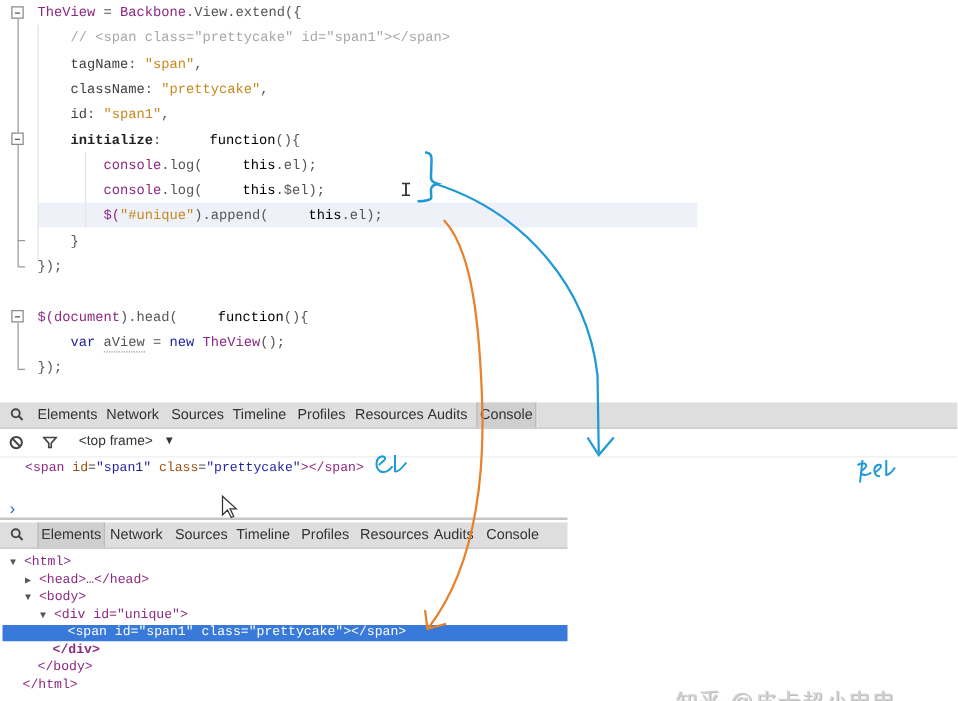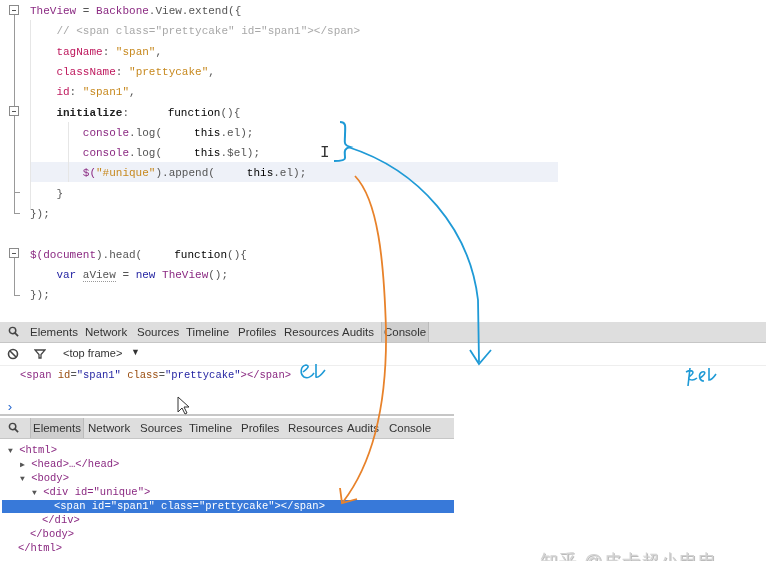--- a/index.html
+++ b/index.html
@@ -9,21 +9,21 @@
   .hl-row { position:absolute; left:30px; top:162px; width:528px; height:20px; background:#eef1f8; }
   .fold { position:absolute; width:10px; height:10px; border:1px solid #8a8a8a; background:#fff; box-sizing:border-box; }
   .fold::after { content:""; position:absolute; left:2px; top:4px; width:4px; height:1px; background:#555; }
   .guide { position:absolute; width:1px; background:#999; }
   .guide-h { position:absolute; height:1px; background:#999; }
   .ind-guide { position:absolute; width:1px; background:#e6e6e6; }
   .kw { color:#1f1fa0; }
   .bold { font-weight:bold; color:#222; }
   .purple { color:#8b2a82; }
   .str { color:#c7891f; }
-  .prop { color:#be185d;text-align:center; }
+  .prop { color:#404040;text-align:center; }
   .cmt { color:#a8a8a8; }
   .blue { color:#000000;margin-left:32px; }
   .plain { color:#555; }
   .squig { border-bottom:1px dotted #999; }
 
   .devtools1 { position:absolute; left:0; top:322px; width:766px; height:94px; background:#fff; }
   .tabbar { position:absolute; left:0; height:20px; background:#dedede; border-bottom:1px solid #c6c6c6; font-size:11.5px; color:#333; }
   .tab { position:absolute; top:0; height:20px; line-height:20px; }
   .tab.active { background:#cfcfcf; border-left:1px solid #bbb; border-right:1px solid #bbb; padding:0 2px; }
   .search-ic { position:absolute; top:4px; width:11px; height:11px; }
@@ -129,21 +129,21 @@
     <span class="tab" style="left:347px">Audits</span>
     <span class="tab" style="left:389px">Console</span>
   </div>
   <div class="dom-sel"></div>
   <div id="dom-tree">
       <div class="dom-line" style="left: 8px; top: 25px;"><span class="tri">▼</span> <span class="tag">&lt;html&gt;</span></div>
       <div class="dom-line" style="left: 20px; top: 39px;"><span class="tri">▶</span> <span class="tag">&lt;head&gt;…&lt;/head&gt;</span></div>
       <div class="dom-line" style="left: 20px; top: 53px;"><span class="tri">▼</span> <span class="tag">&lt;body&gt;</span></div>
       <div class="dom-line" style="left: 32px; top: 67px;"><span class="tri">▼</span> <span class="tag">&lt;div id="unique"&gt;</span></div>
       <div class="dom-line" style="left: 54px; top: 81px;"><span class="sel-text">&lt;span id="span1" class="prettycake"&gt;&lt;/span&gt;</span></div>
-      <div class="dom-line" style="left: 42px; top: 95px;"><span class="tag">&lt;/div&gt;</span></div>
+      <div class="dom-line" style="left: 42px; top: 95px; font-weight: bold;"><span class="tag">&lt;/div&gt;</span></div>
       <div class="dom-line" style="left: 30px; top: 109px;"><span class="tag">&lt;/body&gt;</span></div>
       <div class="dom-line" style="left: 18px; top: 123px;"><span class="tag">&lt;/html&gt;</span></div>
     </div>
 </div>
 
 <div class="watermark">知乎 @皮卡超小电电</div>
 
 <svg class="overlay" viewBox="0 0 766 561">
 
   <path d="M340 122 C347 122 345 128 345 135 C345 142 343 145 350 147 C343 149 345 152 345 158 C345 160 340 161 334 161" fill="none" stroke="#1f9ad6" stroke-width="2"></path>

